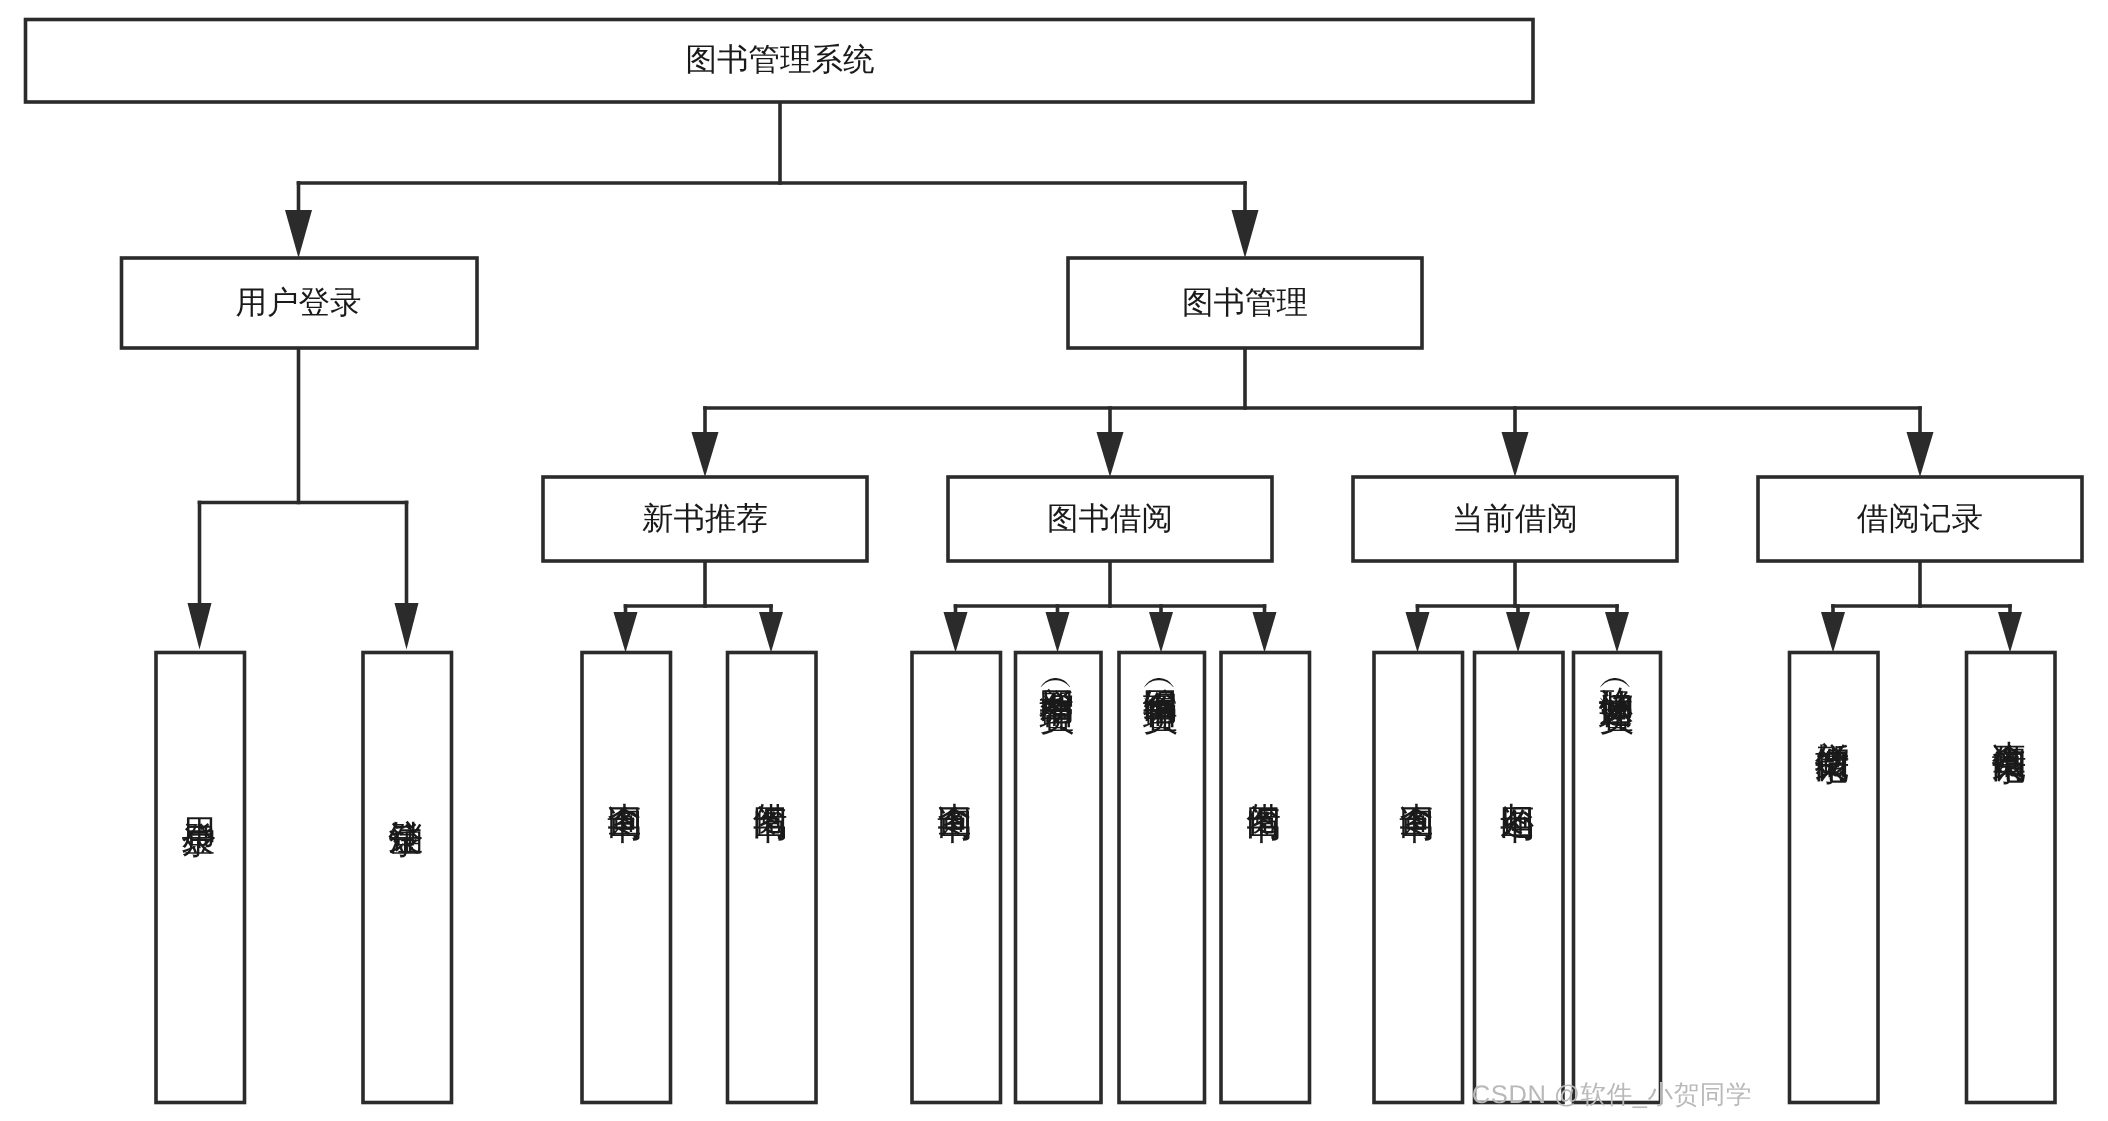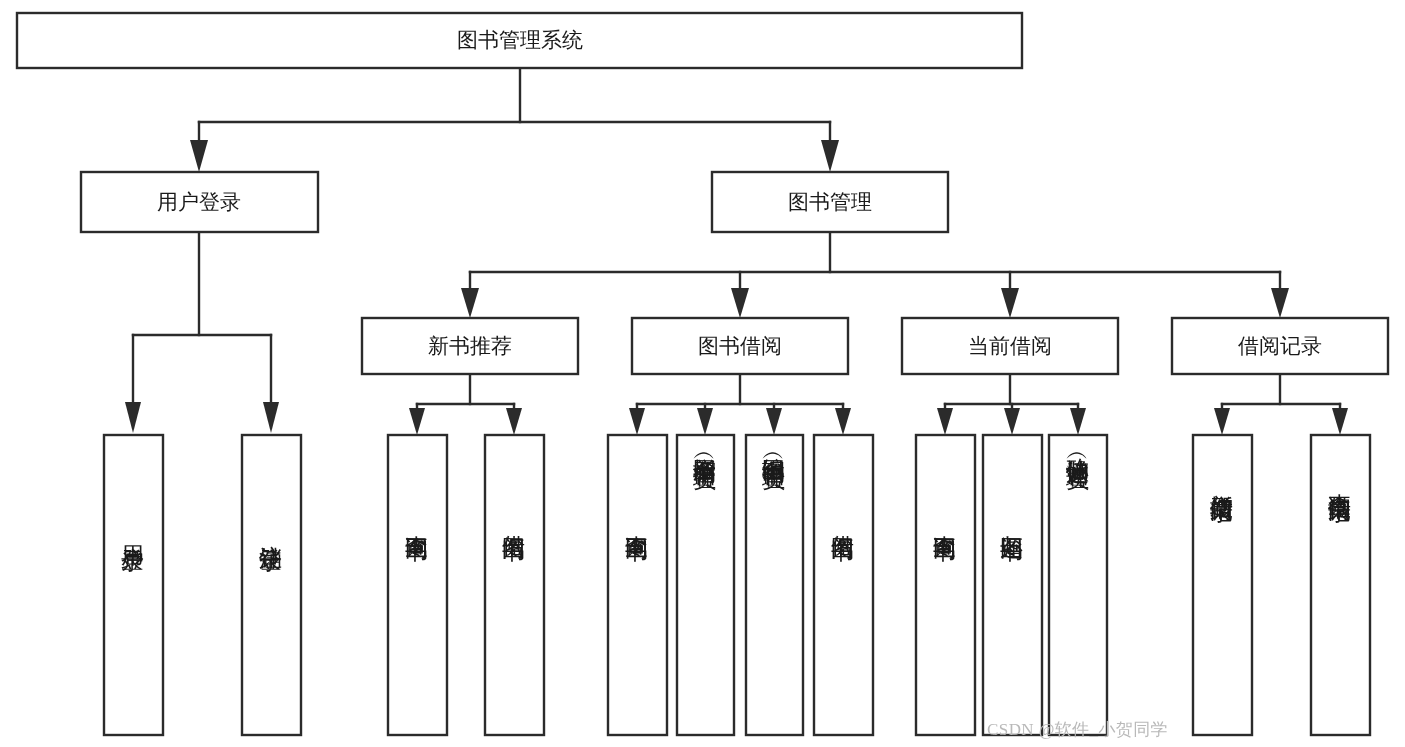--- a/index.html
+++ b/index.html
@@ -54,21 +54,21 @@
     fill: #1a1a1a;
     font-size: 23px;
     text-anchor: middle;
     writing-mode: vertical-rl;
     letter-spacing: 1.5px;
   }
   .watermark {
     position: absolute;
     right: 10px;
     bottom: 6px;
-    font-family: Liberation Serif, serif;
+    font-family: Liberation Sans, sans-serif;
     font-size: 17px;
     color: #b9b9b9;
     white-space: nowrap;
     letter-spacing: 0.4px;
   }
 </style>
 </head>
 <body>
 
 <div id="diagram-root">

